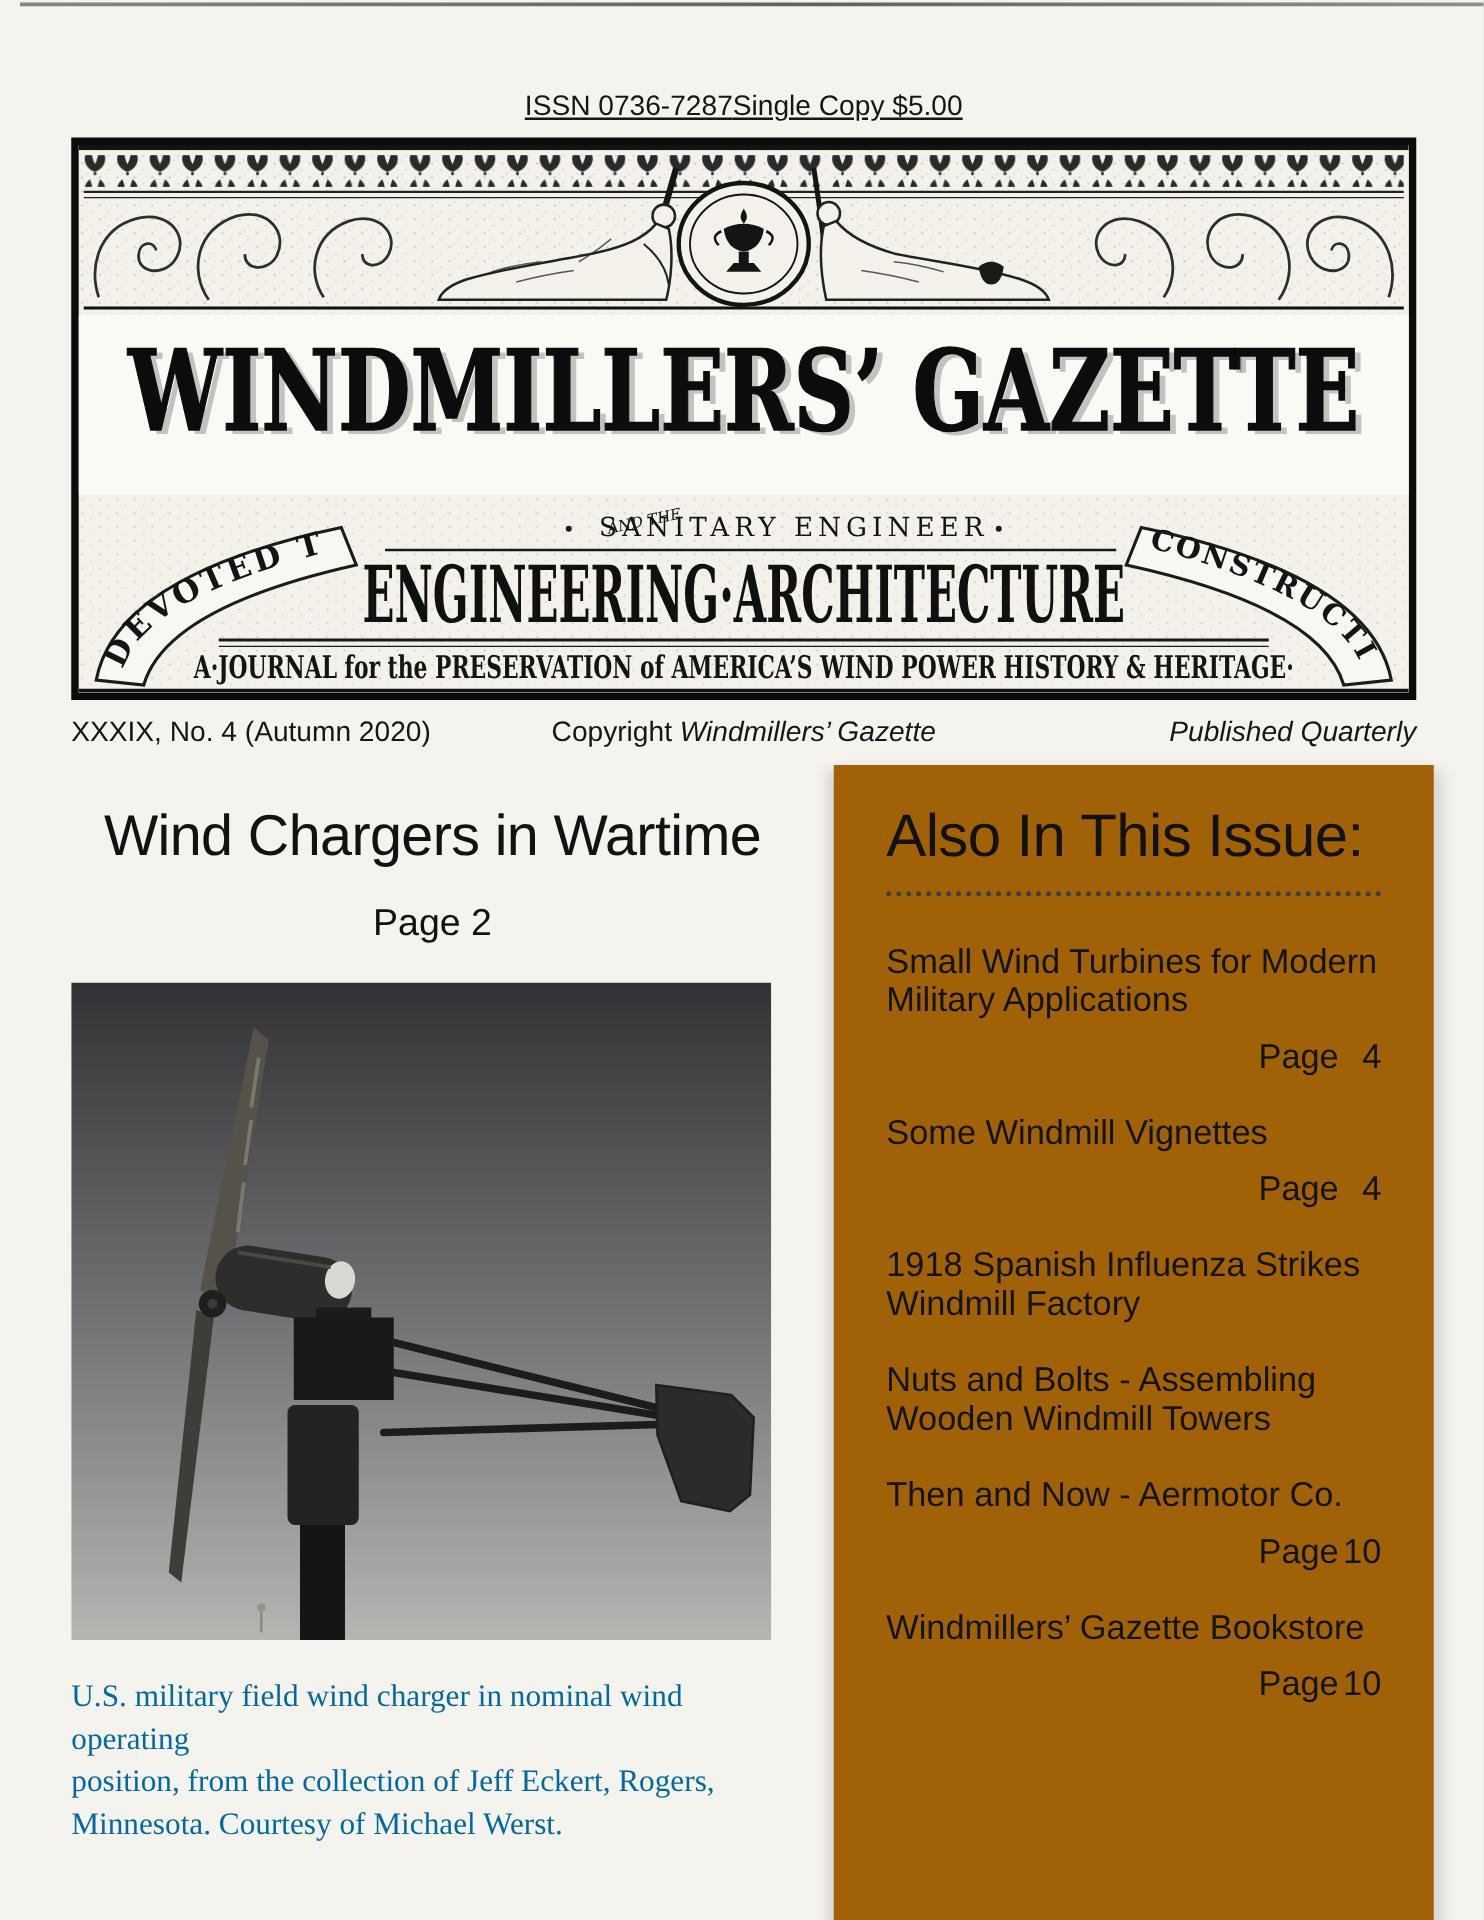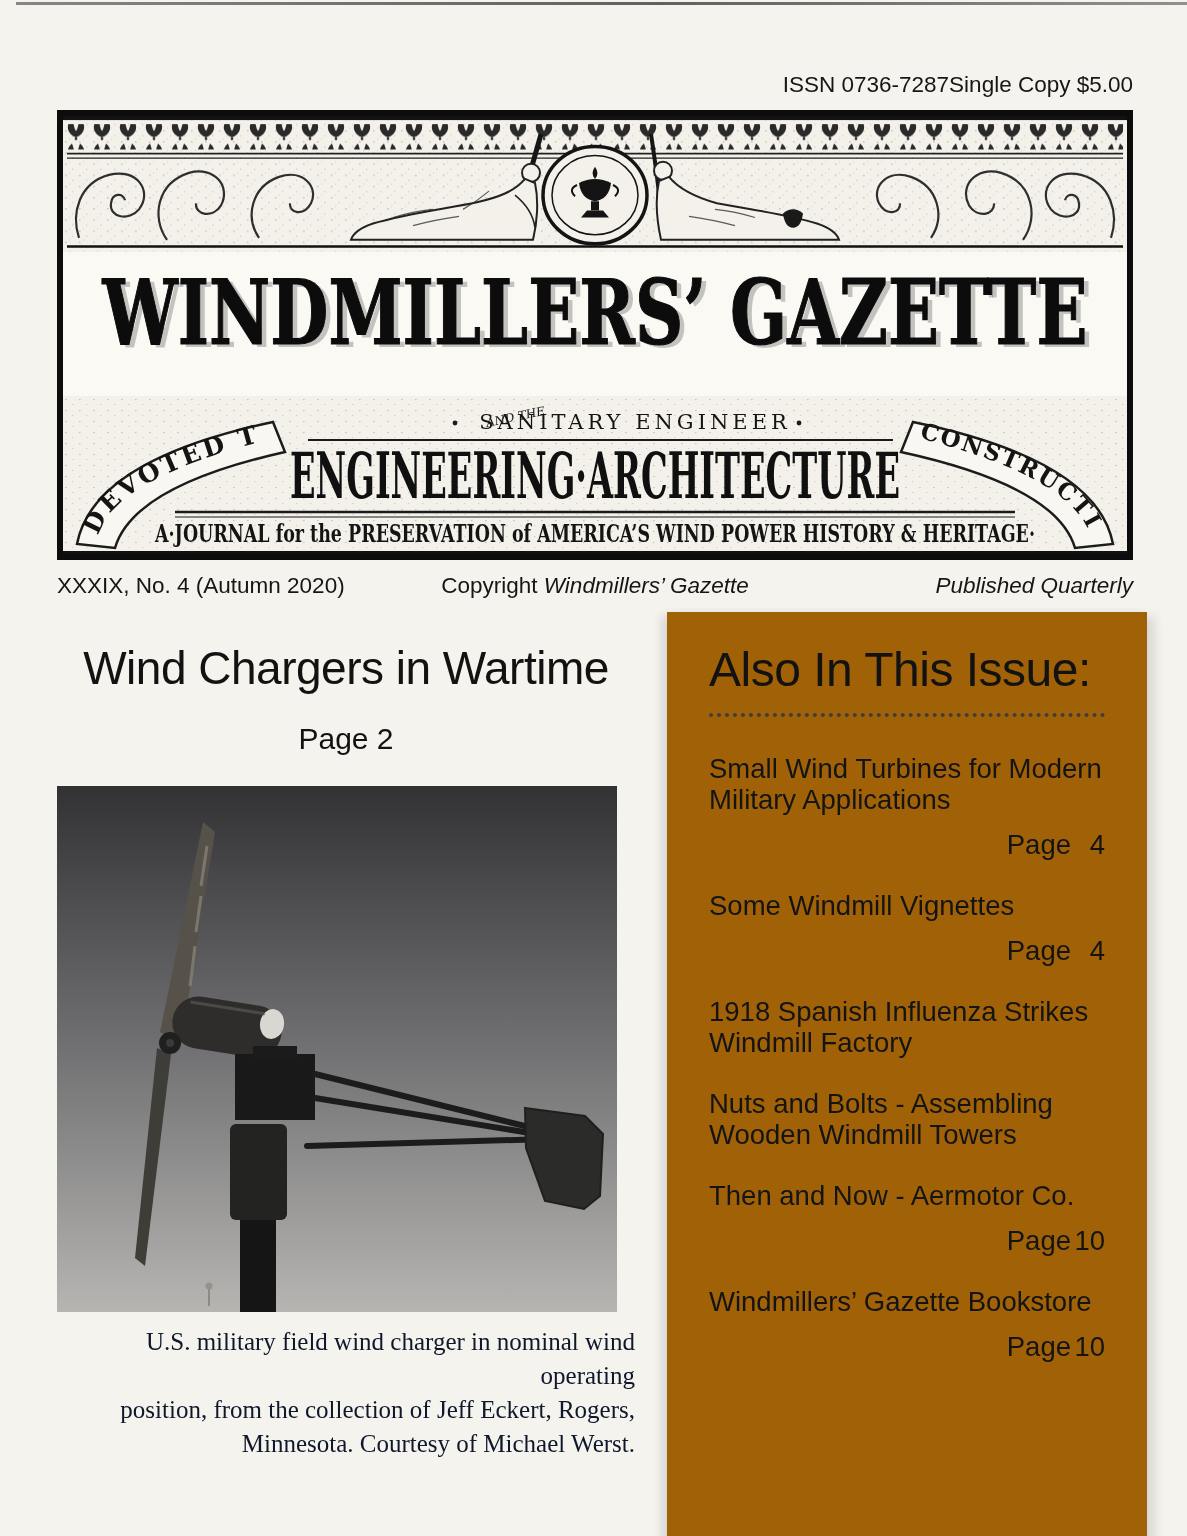--- a/index.html
+++ b/index.html
@@ -5,42 +5,42 @@
   html,body { margin:0; padding:0; background:#d8d6d1; }
   .page {
     position:relative; width:1187px; height:1536px; margin:0 auto;
     background:#f5f3ee; color:#161616; overflow:hidden;
     font-family:"Liberation Sans", sans-serif;
   }
   .scan-line { position:absolute; top:2px; left:16px; width:1171px; height:3px;
     background:linear-gradient(to right,#6a6a6a,#3c3c3c 55%,#777); opacity:.8; }
 
   .header-row { position:absolute; top:72px; left:57px; width:1076px;
-    display:flex; justify-content:flex-end; font-size:22.5px; }
+    display:flex; justify-content:center; font-size:22.5px;text-decoration:underline; }
 
   .masthead { position:absolute; top:110px; left:57px; width:1076px; height:450px;
     background:#f7f5ef; border:6px solid #0c0c0c; box-sizing:border-box;
     display:flex; flex-direction:column; }
   .frieze { height:136px; }
   .frieze svg, .banner svg, .title-band svg, .photo svg { display:block; width:100%; height:100%; }
   .title-band { flex:1; background:#faf9f4; }
   .banner { height:158px; }
 
   .issue-row { position:absolute; top:573px; left:57px; width:1076px;
     display:grid; grid-template-columns:1fr auto 1fr; font-size:22.5px; }
   .issue-center { text-align:center; }
   .issue-center .ital { font-style:italic; }
   .issue-right { text-align:right;font-style:italic; }
 
   .feature { position:absolute; top:641px; left:57px; width:578px; }
   .feature-title { margin:0; font-size:46px; font-weight:500; letter-spacing:-0.5px; color:#121212;text-align:center; }
   .feature-pageref { text-align:center; font-size:30px; margin-top:27px; color:#121212; }
   .photo { margin-top:30px; width:560px; height:526px; }
-  .caption { margin-top:13px; width:578px; text-align:right;
-    font-family:"Liberation Serif", serif; font-size:25px; line-height:1.36; color:#0f172a; }
+  .caption { margin-top:29px; width:578px; text-align:left;
+    font-family:"Liberation Serif", serif; font-size:25px; line-height:1.36; color:#0369a1; }
 
   .toc-card { position:absolute; top:612px; left:667px; width:480px; height:968px;
     background:#a16207; box-sizing:border-box; padding:30px 42px 0 42px;
     box-shadow:-6px 3px 9px rgba(0,0,0,.11), 7px 5px 11px rgba(0,0,0,.12); }
   .toc-card::after { content:""; position:absolute; left:6px; right:6px; bottom:-16px; height:20px;
     background:radial-gradient(120% 220% at 50% -90%, rgba(0,0,0,0) 60%, rgba(0,0,0,.30) 97%);
     filter:blur(2.5px); border-radius:0 0 45% 45% / 0 0 90% 90%; }
   .toc-title { margin:0; font-size:48px; font-weight:500; letter-spacing:-0.5px; color:#121212; }
   .toc-rule { margin-top:16px; border-bottom:4px dotted #3f3f3f; }
   .toc-list { margin-top:36px; }

